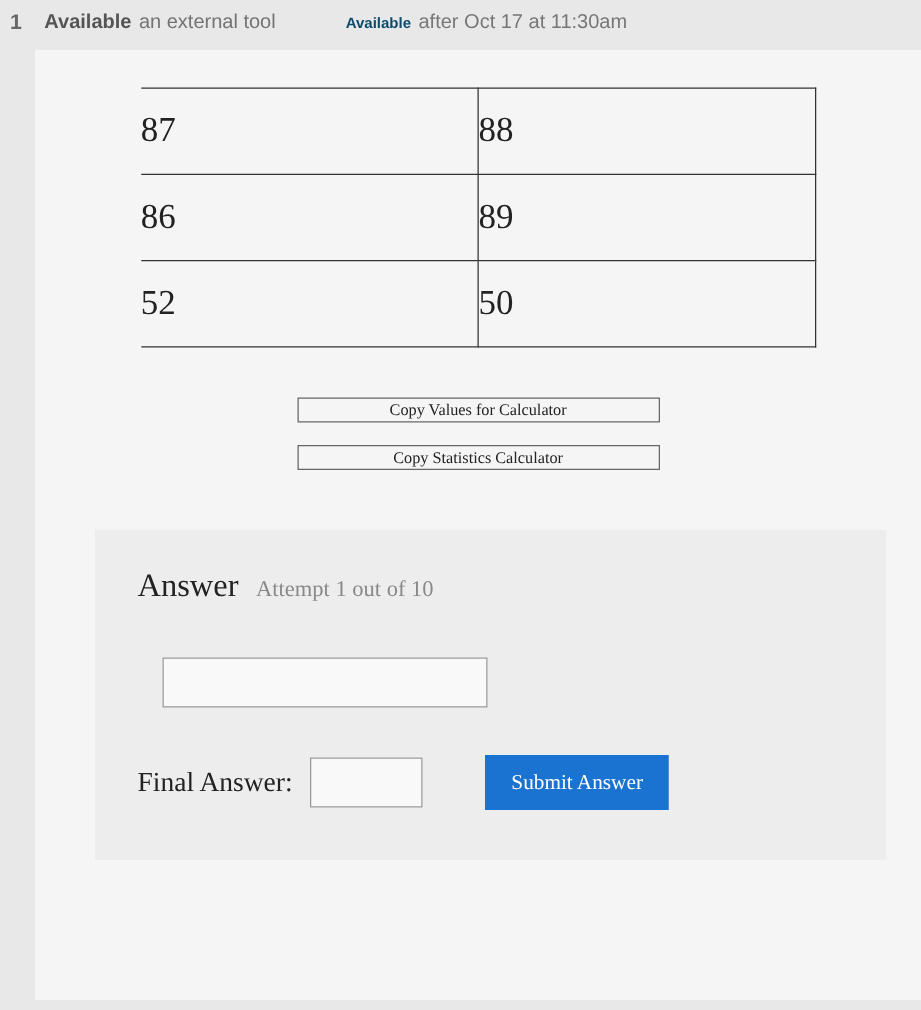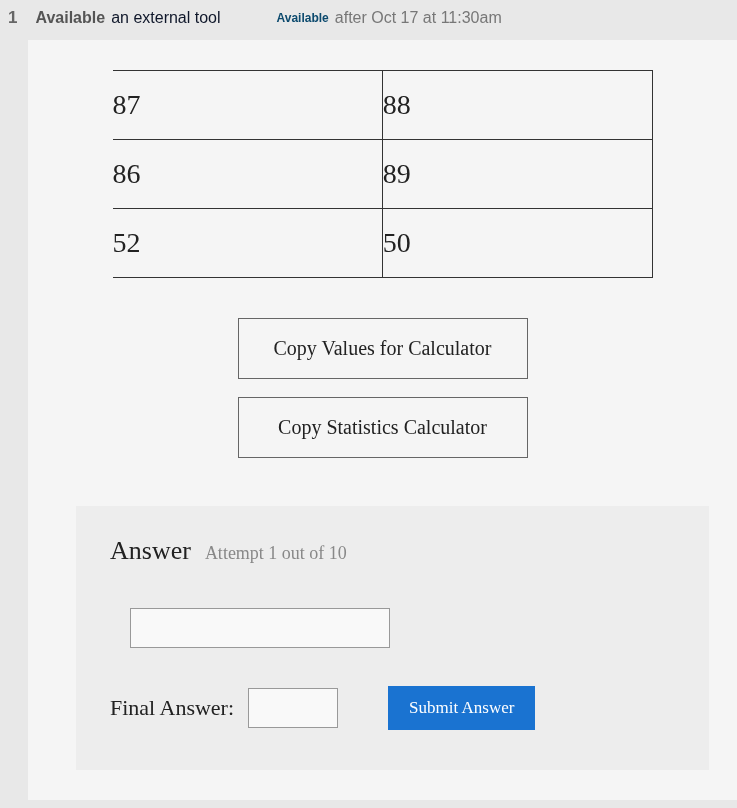--- a/index.html
+++ b/index.html
@@ -24,21 +24,21 @@
       font-weight: 600;
       padding: 0 18px 0 8px;
     }
     .submitting-label {
       color: #555;
       font-size: 16px;
       font-weight: 700;
       margin-right: 6px;
     }
     .submitting-val {
-      color: #0f172a;
+      color: #737373;
       font-size: 16px;
     }
     .available-label {
       color: #0c4a6e;
       font-size: 12px;
       font-weight: 700;
       margin-left: 56px;
       margin-right: 6px;
     }
     .available-val {
@@ -70,24 +70,24 @@
     .action-buttons {
       display: flex;
       flex-direction: column;
       align-items: center;
       gap: 18px;
       margin-bottom: 48px;
     }
     .outline-btn {
       border: 1px solid #666;
       background: #f5f5f5;
-      font-size: 20px;
+      font-size: 13px;
       font-family: Georgia, serif;
       color: #222;
-      padding: 18px 24px;
+      padding: 1px 24px;
       cursor: pointer;
       min-width: 290px;
       text-align: center;
     }
     .answer-block {
       background: #ededed;
       margin: 0 28px 0 48px;
       padding: 30px 34px 40px 34px;
     }
     .answer-header {

